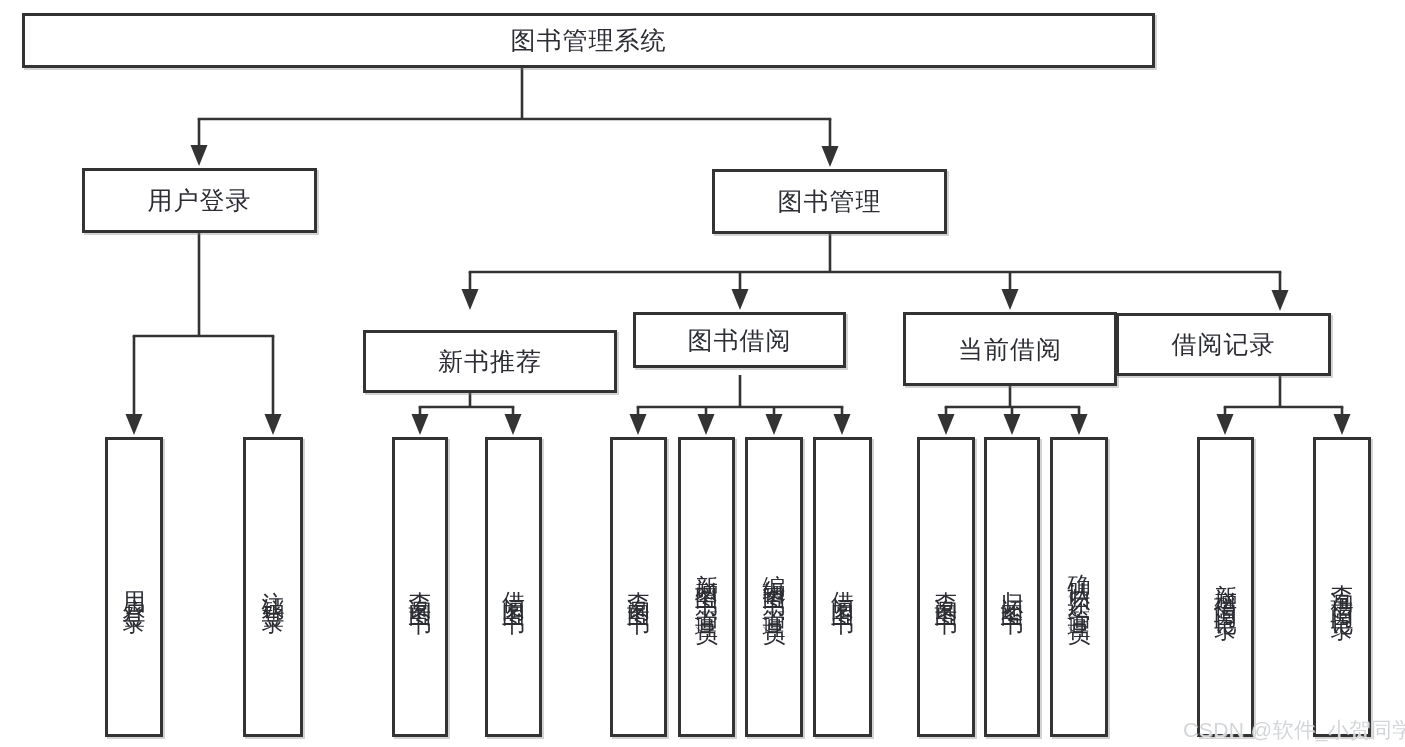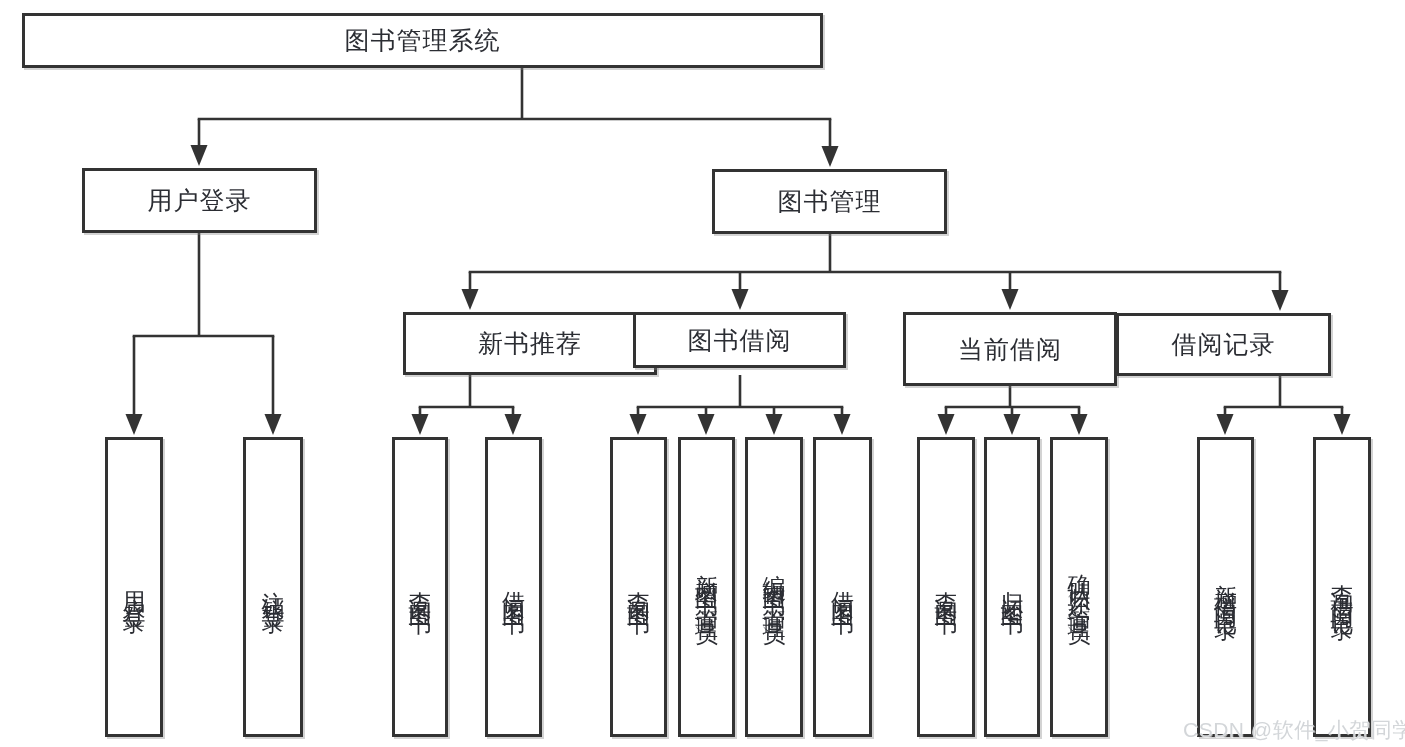--- a/index.html
+++ b/index.html
@@ -114,32 +114,32 @@
       <line x1="1079" y1="407" x2="1079" y2="420" stroke="#333333" stroke-width="2.6"></line>
       <polygon points="1070.5,414 1087.5,414 1079,435" fill="#333333"></polygon>
       <line x1="1280" y1="376" x2="1280" y2="407" stroke="#333333" stroke-width="2.6"></line>
       <line x1="1223.7" y1="407" x2="1343.3" y2="407" stroke="#333333" stroke-width="2.6"></line>
       <line x1="1225" y1="407" x2="1225" y2="420" stroke="#333333" stroke-width="2.6"></line>
       <polygon points="1216.5,414 1233.5,414 1225,435" fill="#333333"></polygon>
       <line x1="1342" y1="407" x2="1342" y2="420" stroke="#333333" stroke-width="2.6"></line>
       <polygon points="1333.5,414 1350.5,414 1342,435" fill="#333333"></polygon>
     </svg>
 
-  <div class="box" style="left:22px; top:13px; width:801px; height:55px;">
+  <div class="box" style="left:22px; top:13px; width:1133px; height:55px;">
     <span class="hlabel">图书管理系统</span>
   </div>
 
   <div class="box" style="left:82px; top:168px; width:235px; height:65px;">
     <span class="hlabel">用户登录</span>
   </div>
   <div class="box" style="left:712px; top:169px; width:235px; height:65px;justify-content:center;">
     <span class="hlabel">图书管理</span>
   </div>
 
-  <div class="box" style="left:363px; top:312px; width:254px; height:63px;margin-left:40px;">
+  <div class="box" style="left:363px; top:330px; width:254px; height:63px;">
     <span class="hlabel">新书推荐</span>
   </div>
   <div class="box" style="left:633px; top:312px; width:213px; height:56px;">
     <span class="hlabel">图书借阅</span>
   </div>
   <div class="box" style="left:903px; top:312px; width:214px; height:74px;">
     <span class="hlabel">当前借阅</span>
   </div>
   <div class="box" style="left:1116px; top:313px; width:215px; height:63px;">
     <span class="hlabel">借阅记录</span>

